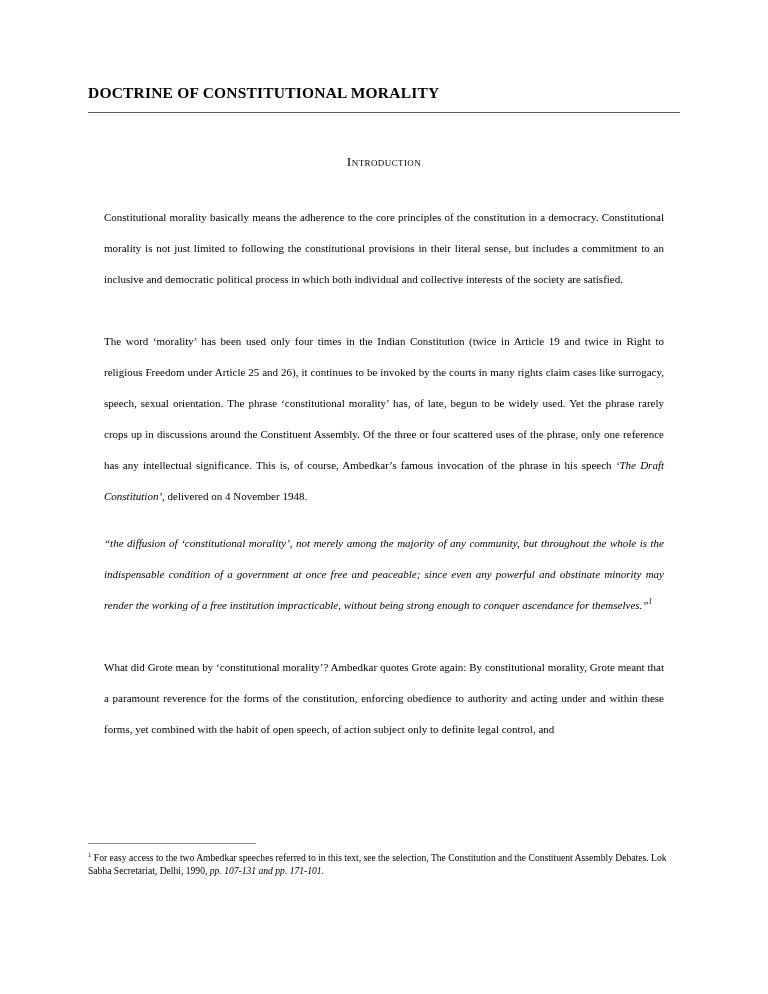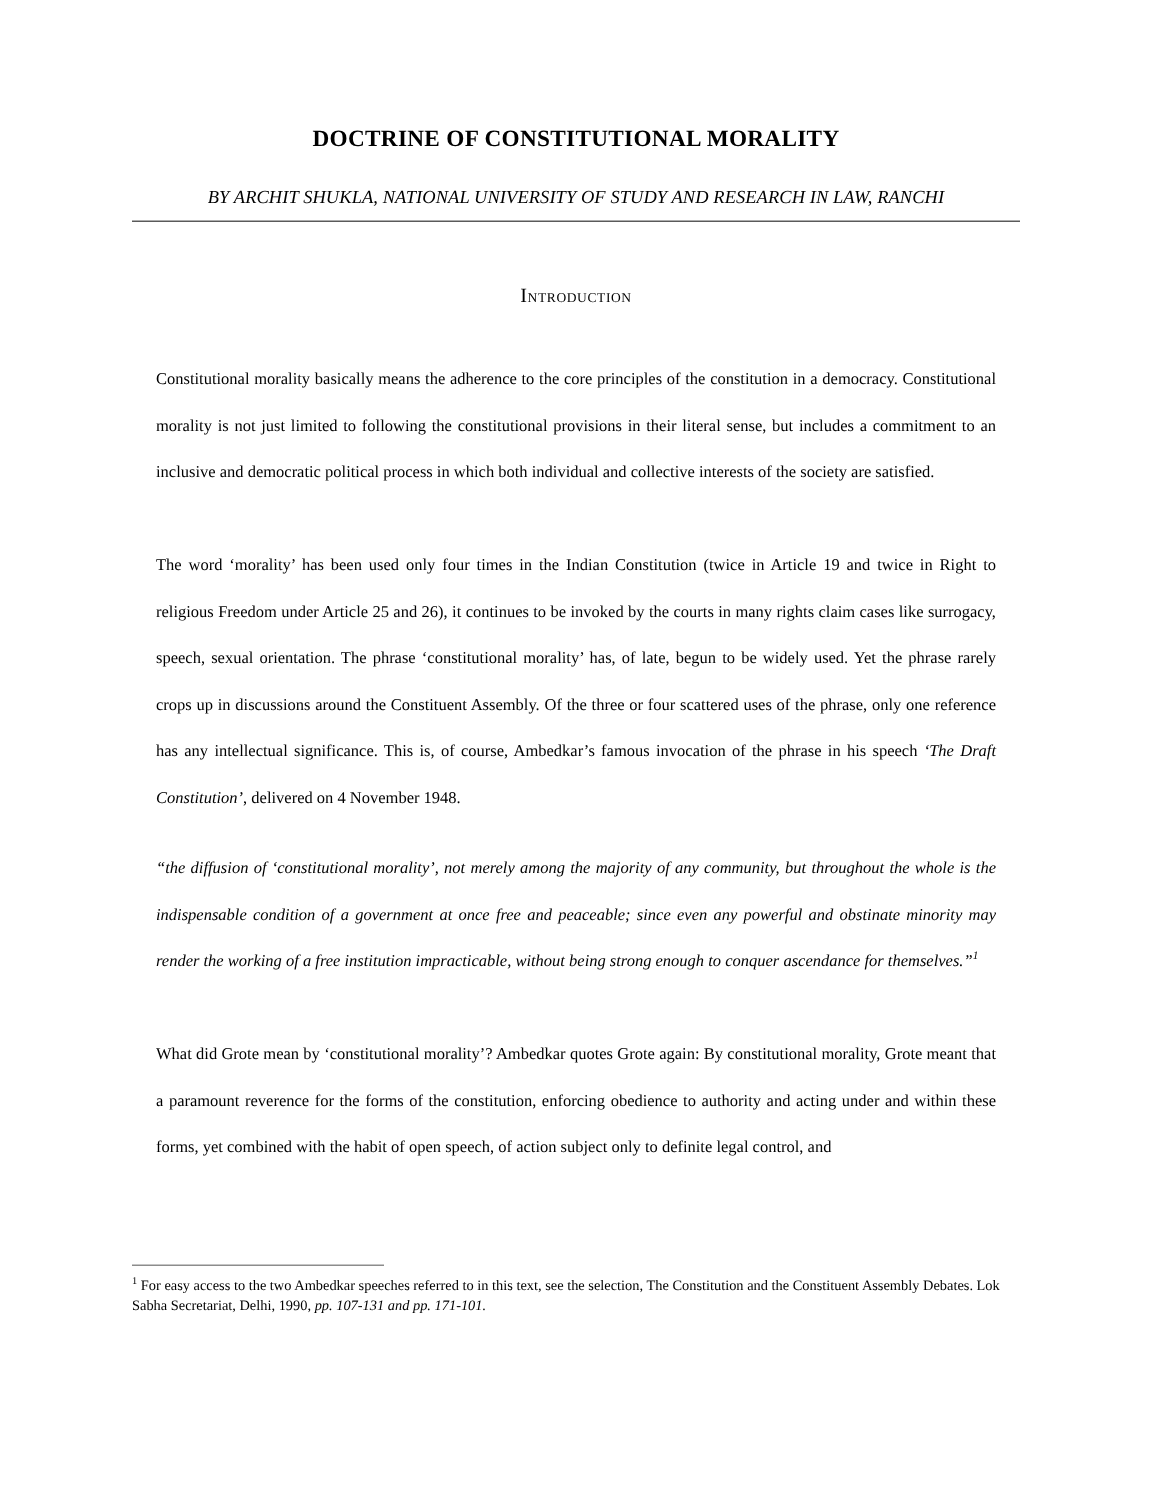--- a/index.html
+++ b/index.html
@@ -26,21 +26,21 @@
     position: absolute;
     left: 88px;
     top: 0;
     width: 592px;
   }
 
   
   .doc-title {
     margin: 0;
     padding-top: 84px;
-    text-align: center;
+    text-align: left;
     font-size: 15.5px;
     font-weight: bold;
     letter-spacing: 0.2px;
     line-height: 1.2;
   }
   .byline {
     margin: 0;
     padding-top: 21px;
     text-align: center;
     font-style: italic;
@@ -125,21 +125,20 @@
 </style>
 </head>
 <body>
 
 <div class="page">
 
   <div class="content">
 
     <h1 class="doc-title">DOCTRINE OF CONSTITUTIONAL MORALITY</h1>
 
-    <div class="byline">BY ARCHIT SHUKLA, NATIONAL UNIVERSITY OF STUDY AND RESEARCH IN LAW, RANCHI</div>
 
     <hr class="masthead-rule">
 
     <h2 class="section-heading">Introduction</h2>
 
     <p class="para">Constitutional morality basically means the adherence to the core principles of the constitution in a democracy. Constitutional morality is not just limited to following the constitutional provisions in their literal sense, but includes a commitment to an inclusive and democratic political process in which both individual and collective interests of the society are satisfied.</p>
 
     <p class="para"><span>The word ‘morality’ has been used only four times in the Indian Constitution (twice in Article 19 and twice in Right to religious Freedom under Article 25 and 26), it continues to be invoked by the courts in many rights claim cases like surrogacy, speech, sexual orientation. The phrase ‘constitutional morality’ has, of late, begun to be widely used. Yet the phrase rarely crops up in discussions around the Constituent Assembly. Of the three or four scattered uses of the phrase, only one reference has any intellectual significance. This is, of course, Ambedkar’s famous invocation of the phrase in his speech </span><span class="i">‘The Draft Constitution’</span><span>, delivered on 4 November 1948.</span></p>
 
 

